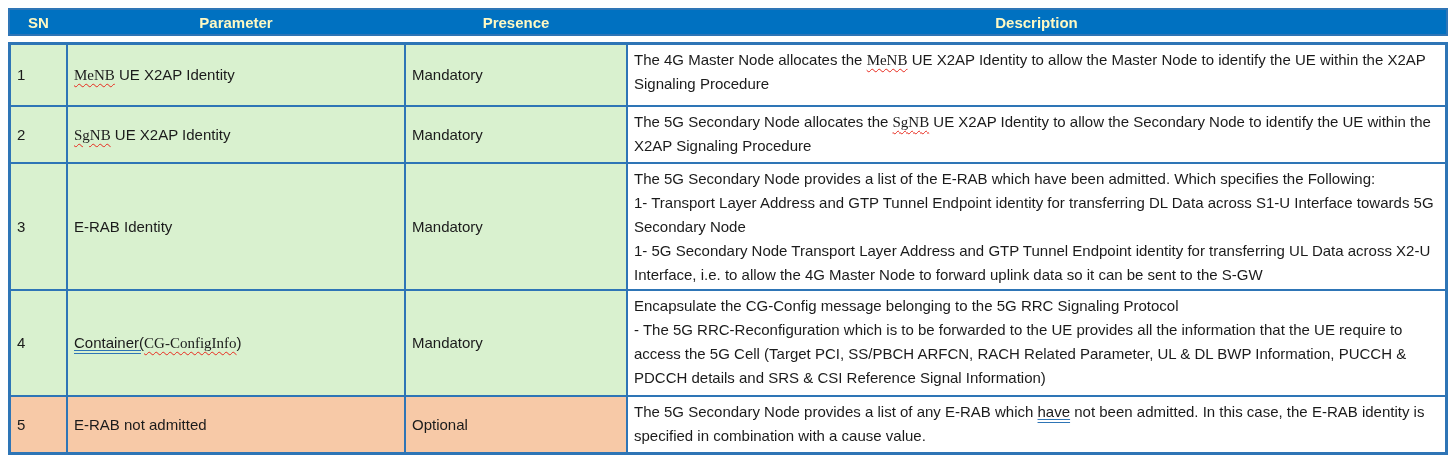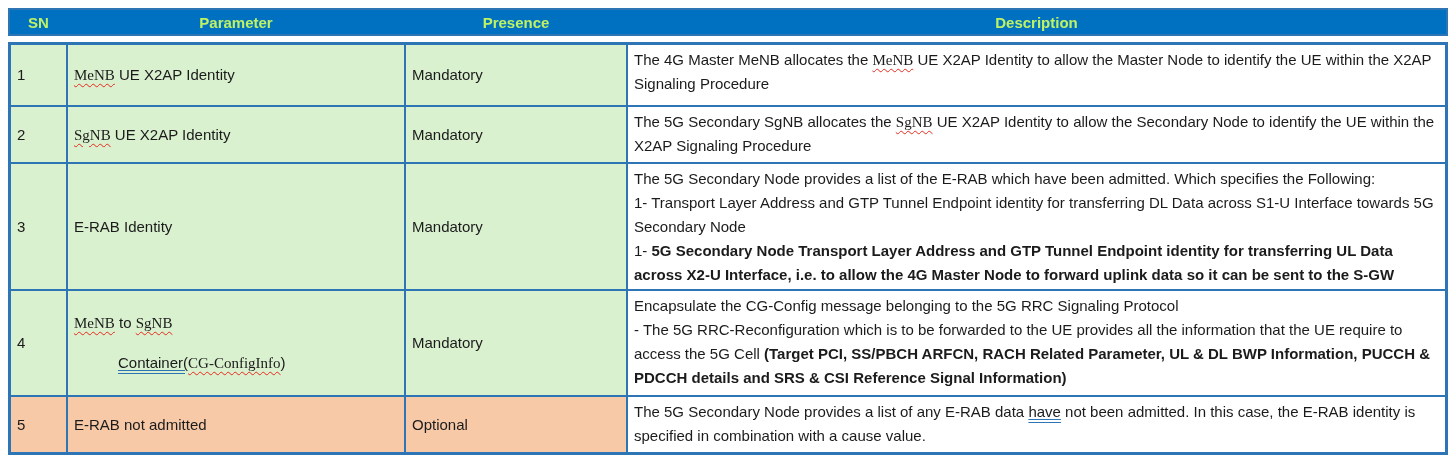--- a/index.html
+++ b/index.html
@@ -1,35 +1,35 @@
 <!DOCTYPE html>
 <html><head>
 <meta charset="utf-8">
 <style>
   html,body{margin:0;padding:0;background:#ffffff;}
   body{font-family:"Liberation Sans",sans-serif;color:#1b1b1b;width:1456px;height:467px;position:relative;overflow:hidden;}
   .table-wrap{position:absolute;left:8px;top:8px;width:1440px;}
   .grid-cols{display:grid;grid-template-columns:57px 338px 222px 1fr;}
-  .thead{background:#0071C1;border:2px solid #2E75B6;height:28px;align-items:center;color:#bef264;font-weight:bold;font-size:15px;text-align:center;box-sizing:border-box;}
+  .thead{background:#0071C1;border:2px solid #2E75B6;height:28px;align-items:center;color:#fef9c3;font-weight:bold;font-size:15px;text-align:center;box-sizing:border-box;}
   .thead .hcell{padding:0 4px;white-space:nowrap;overflow:hidden;}
   .tbody{margin-top:6px;border:2px solid #2E75B6;box-sizing:border-box;background:#fff;}
   .trow{display:grid;grid-template-columns:57px 338px 222px 1fr;}
   .cell{border:1px solid #2E75B6;box-sizing:border-box;padding:2px 6px;font-size:15px;line-height:24px;}
   .tone-green{--tone:#D9F1CF;}
   .tone-orange{--tone:#F7C9A7;}
   .cell.shaded{background:var(--tone);display:flex;flex-direction:column;justify-content:center;}
   .cell.desc{background:#ffffff;padding-top:3px;}
   .r1 .cell{min-height:62px;}
   .r2 .cell{min-height:57px;}
   .r3 .cell{min-height:127px;}
   .r4 .cell{min-height:106px;}
   .r5 .cell{min-height:57px;}
   .para{margin:0;}
   .cell.param .para + .para{margin-top:16px;margin-left:44px;}
-  .b{font-weight:bold;}
+  .b{font-weight:normal;}
   .u-wavy{text-decoration-line:underline;text-decoration-style:wavy;text-decoration-color:#e8291d;text-decoration-thickness:1px;text-underline-offset:3px;font-family:Liberation Serif, serif;}
   .u-double{text-decoration-line:underline;text-decoration-style:double;text-decoration-color:#2E75B6;text-underline-offset:2px;}
 </style>
 </head>
 <body>
 
 <div class="table-wrap">
   <div class="thead grid-cols">
     <div class="hcell">SN</div>
     <div class="hcell">Parameter</div>
@@ -41,35 +41,35 @@
         <div class="cell shaded sn">
           <div class="para"><span>1</span></div>
         </div>
         <div class="cell shaded param">
           <div class="para"><span class="u-wavy">MeNB</span><span> UE X2AP Identity</span></div>
         </div>
         <div class="cell shaded presence">
           <div class="para"><span>Mandatory</span></div>
         </div>
         <div class="cell desc">
-          <div class="para"><span>The 4G Master MeNB allocates the </span><span class="u-wavy">MeNB</span><span> UE X2AP Identity to allow the Master Node to identify the UE within the X2AP Signaling Procedure</span></div>
+          <div class="para"><span>The 4G Master Node allocates the </span><span class="u-wavy">MeNB</span><span> UE X2AP Identity to allow the Master Node to identify the UE within the X2AP Signaling Procedure</span></div>
         </div>
       </div>
       <div class="trow tone-green r2">
         <div class="cell shaded sn">
           <div class="para"><span>2</span></div>
         </div>
         <div class="cell shaded param">
           <div class="para"><span class="u-wavy">SgNB</span><span> UE X2AP Identity</span></div>
         </div>
         <div class="cell shaded presence">
           <div class="para"><span>Mandatory</span></div>
         </div>
         <div class="cell desc">
-          <div class="para"><span>The 5G Secondary SgNB allocates the </span><span class="u-wavy">SgNB</span><span> UE X2AP Identity to allow the Secondary Node to identify the UE within the X2AP Signaling Procedure</span></div>
+          <div class="para"><span>The 5G Secondary Node allocates the </span><span class="u-wavy">SgNB</span><span> UE X2AP Identity to allow the Secondary Node to identify the UE within the X2AP Signaling Procedure</span></div>
         </div>
       </div>
       <div class="trow tone-green r3">
         <div class="cell shaded sn">
           <div class="para"><span>3</span></div>
         </div>
         <div class="cell shaded param">
           <div class="para"><span>E-RAB Identity</span></div>
         </div>
         <div class="cell shaded presence">
@@ -79,21 +79,20 @@
           <div class="para"><span>The 5G Secondary Node provides a list of the E-RAB which have been admitted. Which specifies the Following:</span></div>
           <div class="para"><span>1- Transport Layer Address and GTP Tunnel Endpoint identity for transferring DL Data across S1-U Interface towards 5G Secondary Node</span></div>
           <div class="para"><span>1- </span><span class="b">5G Secondary Node Transport Layer Address and GTP Tunnel Endpoint identity for transferring UL Data across X2-U Interface, i.e. to allow the 4G Master Node to forward uplink data so it can be sent to the S-GW</span></div>
         </div>
       </div>
       <div class="trow tone-green r4">
         <div class="cell shaded sn">
           <div class="para"><span>4</span></div>
         </div>
         <div class="cell shaded param">
-          <div class="para"><span class="u-wavy">MeNB</span><span> to </span><span class="u-wavy">SgNB</span></div>
           <div class="para"><span class="u-double">Container(</span><span class="u-wavy">CG-ConfigInfo</span><span>)</span></div>
         </div>
         <div class="cell shaded presence">
           <div class="para"><span>Mandatory</span></div>
         </div>
         <div class="cell desc">
           <div class="para"><span>Encapsulate the CG-Config message belonging to the 5G RRC Signaling Protocol</span></div>
           <div class="para"><span>- The 5G RRC-Reconfiguration which is to be forwarded to the UE provides all the information that the UE require to access the 5G Cell </span><span class="b">(Target PCI, SS/PBCH ARFCN, RACH Related Parameter, UL &amp; DL BWP Information, PUCCH &amp; PDCCH details and SRS &amp; CSI Reference Signal Information)</span></div>
         </div>
       </div>
@@ -101,17 +100,17 @@
         <div class="cell shaded sn">
           <div class="para"><span>5</span></div>
         </div>
         <div class="cell shaded param">
           <div class="para"><span>E-RAB not admitted</span></div>
         </div>
         <div class="cell shaded presence">
           <div class="para"><span>Optional</span></div>
         </div>
         <div class="cell desc">
-          <div class="para"><span>The 5G Secondary Node provides a list of any E-RAB data </span><span class="u-double">have</span><span> not been admitted. In this case, the E-RAB identity is specified in combination with a cause value.</span></div>
+          <div class="para"><span>The 5G Secondary Node provides a list of any E-RAB which </span><span class="u-double">have</span><span> not been admitted. In this case, the E-RAB identity is specified in combination with a cause value.</span></div>
         </div>
       </div>
     </div>
 </div>
 
 </body></html>

